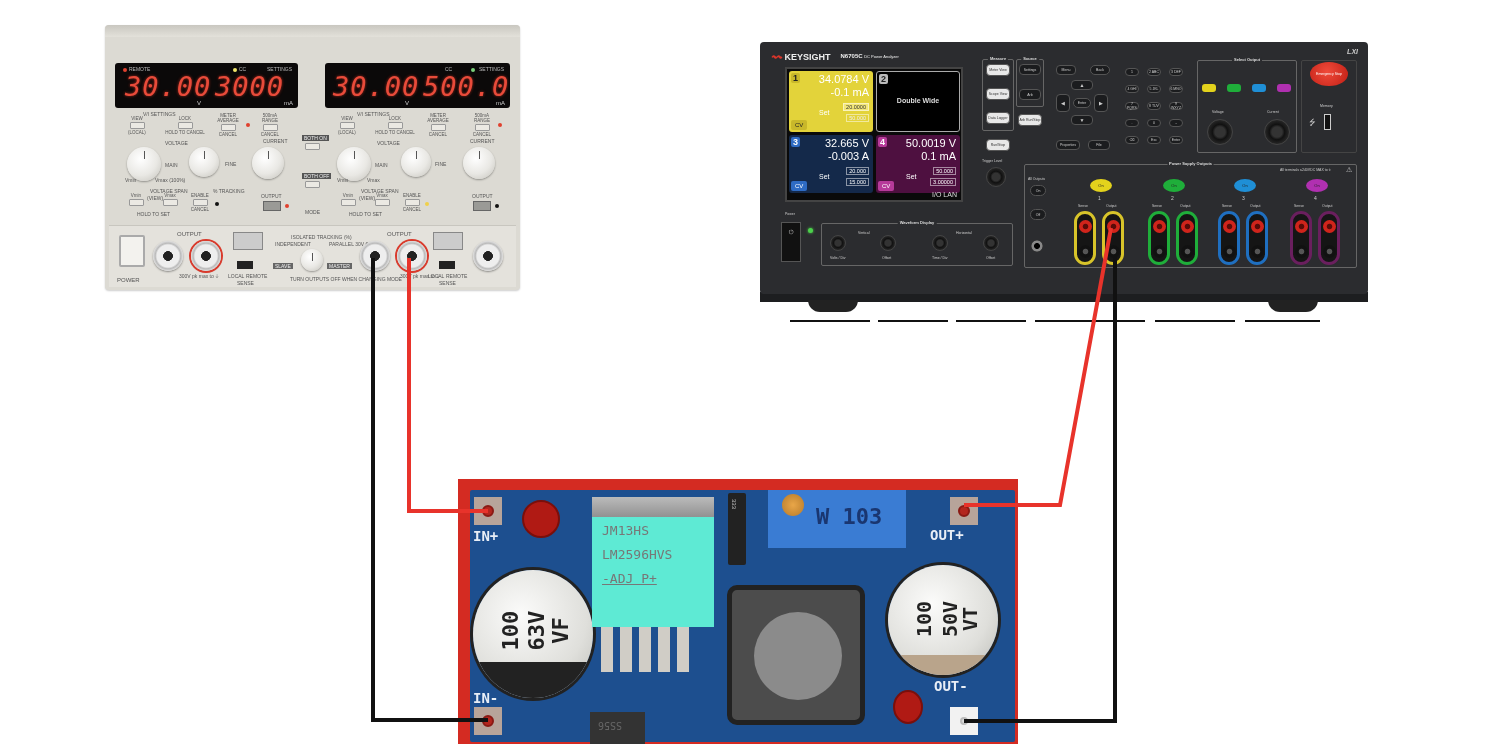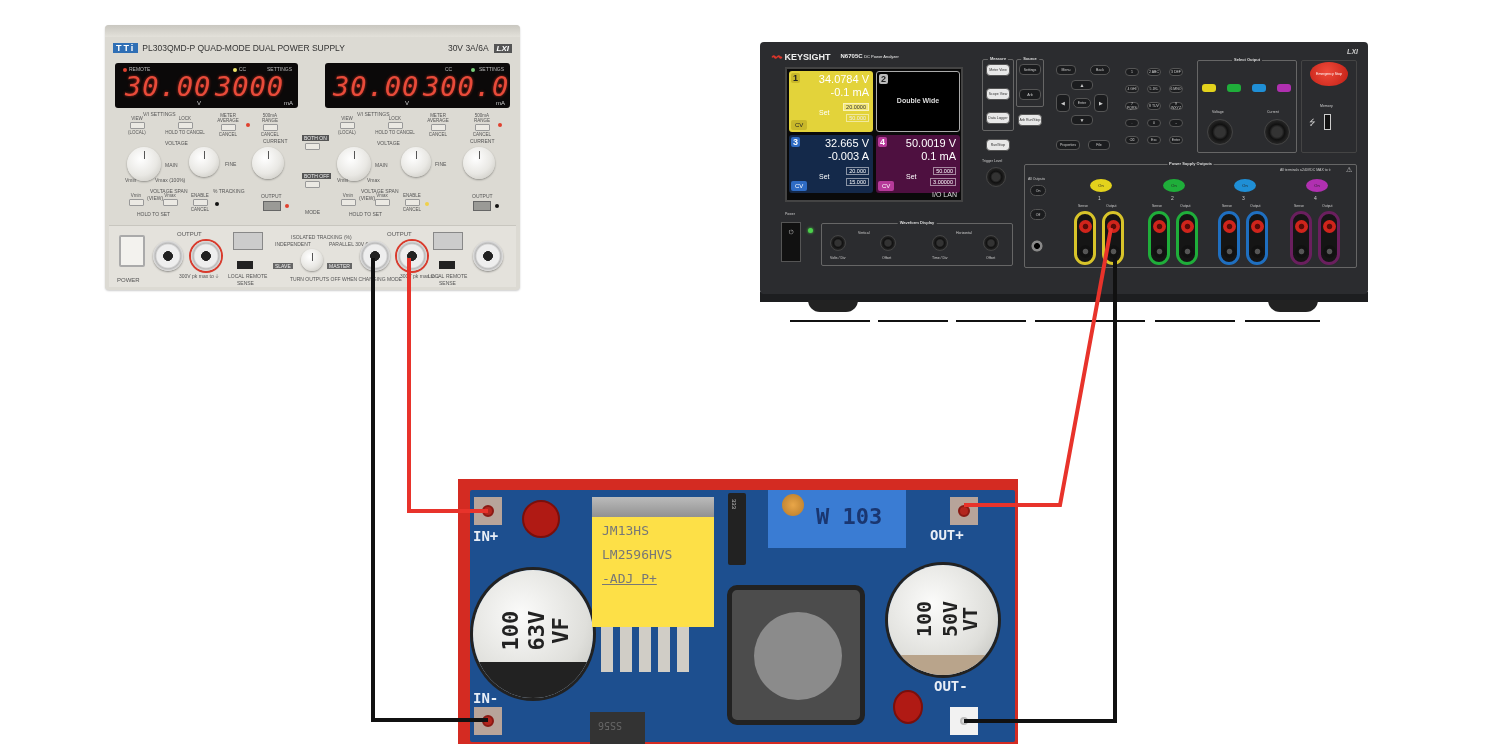--- a/index.html
+++ b/index.html
@@ -65,66 +65,60 @@
 
   
   .pcb-frame { left:458px; top:479px; width:560px; height:265px; background:#d42b22; }
   .pcb { left:470px; top:490px; width:545px; height:252px; background:#1d4f8f; border-radius:2px; }
   .pad { position:absolute; width:28px; height:28px; background:#b7a49a; }
   .pad-hole { position:absolute; left:8px; top:8px; width:12px; height:12px; border-radius:50%; background:#b3261e; border:2px solid #8a1a14; }
   .pcb-label { position:absolute; color:#e8eef6; font-size:14px; font-weight:bold; font-family:"DejaVu Sans Mono", monospace; }
   .cap { position:absolute; border-radius:50%; background:radial-gradient(circle at 40% 35%,#fbfbfa,#dfdfdb 60%,#b9b9b4); box-shadow:0 0 0 3px #222; overflow:hidden; }
   .cap-text { position:absolute; font-family:"DejaVu Sans Mono", monospace; font-weight:bold; color:#222; transform:rotate(-90deg); white-space:nowrap; }
   .cap-stripe { position:absolute; left:0; right:0; bottom:0; height:28%; background:#222; }
-  .ic { position:absolute; left:592px; top:517px; width:122px; height:110px; background:#fde047; }
+  .ic { position:absolute; left:592px; top:517px; width:122px; height:110px; background:#5eead4; }
   .ic-tab { position:absolute; left:592px; top:497px; width:122px; height:22px; background:linear-gradient(#bbb,#8d8d8d); }
   .ic-text { position:absolute; left:10px; color:#777; font-family:"DejaVu Sans Mono", monospace; font-size:13px; }
   .ic-pin { position:absolute; top:627px; width:12px; height:45px; background:#d0cdc6; }
   .inductor { position:absolute; left:727px; top:585px; width:138px; height:140px; background:#4c4c4c; border:5px solid #222; border-radius:10px; }
   .ind-core { position:absolute; left:22px; top:22px; width:88px; height:88px; border-radius:50%; background:#8b8b8b; }
   .trimpot { position:absolute; left:768px; top:490px; width:138px; height:58px; background:#3a7cd3; }
   .trim-screw { position:absolute; left:14px; top:4px; width:22px; height:22px; border-radius:50%; background:radial-gradient(circle,#e9a648,#b67a2b); }
   .diode { position:absolute; left:590px; top:712px; width:55px; height:32px; background:#333; }
   .diode-text { color:#666; font-size:10px; font-family:"DejaVu Sans Mono", monospace; position:absolute; left:8px; top:8px; transform:rotate(180deg); }
   .red-hole { position:absolute; border-radius:50%; background:#b01a14; border:2px solid #7a0f0b; }
 
   
   svg.wires { position:absolute; left:0; top:0; pointer-events:none; }
 </style>
 </head>
 <body>
 
 <div class="abs tti">
   <div class="tti-top"></div>
-  <div class="tti-title-bar">
-    <span class="tti-logo">TTi</span>
-    <span class="tti-model">PL303QMD-P QUAD-MODE DUAL POWER SUPPLY</span>
-    <span class="tti-rating">30V 3A/6A</span>
-    <span class="lxi-badge">LXI</span>
-  </div>
 
   <div class="tti-display" style="left:10px;width:183px;">
     <span class="led" style="left:8px;top:5px;background:#e0402e;"></span>
     <span class="disp-small" style="left:14px;">REMOTE</span>
     <span class="led" style="left:118px;top:5px;background:#f2e86a;"></span>
     <span class="disp-small" style="left:124px;">CC</span>
     <span class="disp-small" style="right:6px;">SETTINGS</span>
     <span class="seg" style="left:10px;">30.00</span>
     <span class="disp-unit" style="left:82px;">V</span>
     <span class="seg" style="left:100px;">3000</span>
     <span class="disp-unit" style="right:5px;">mA</span>
   </div>
 
   <div class="tti-display" style="left:220px;width:185px;">
     <span class="disp-small" style="left:120px;">CC</span>
     <span class="led" style="left:146px;top:5px;background:#7ad07a;"></span>
     <span class="disp-small" style="right:6px;">SETTINGS</span>
     <span class="seg" style="left:8px;">30.00</span>
     <span class="disp-unit" style="left:80px;">V</span>
-    <span class="seg" style="left:98px;">300.0</span>
+    <span class="seg" style="left:98px;">500.0</span>
     <span class="disp-unit" style="right:5px;">mA</span>
   </div>
 
   <span class="tti-label" style="left:38px;top:86px;">V/I SETTINGS</span>
   <div class="tti-btnrow" style="left:20px;top:91px;width:24px;"><span>VIEW</span><div class="tti-btn"></div><span>(LOCAL)</span></div>
   <div class="tti-btnrow" style="left:60px;top:91px;width:40px;"><span>LOCK</span><div class="tti-btn"></div><span>HOLD TO CANCEL</span></div>
   <div class="tti-btnrow" style="left:108px;top:88px;width:30px;"><span>METER AVERAGE</span><div class="tti-btn"></div><span>CANCEL</span></div>
   <span class="led" style="left:141px;top:98px;background:#e0402e;"></span>
   <div class="tti-btnrow" style="left:150px;top:88px;width:30px;"><span>500mA RANGE</span><div class="tti-btn"></div><span>CANCEL</span></div>
 

